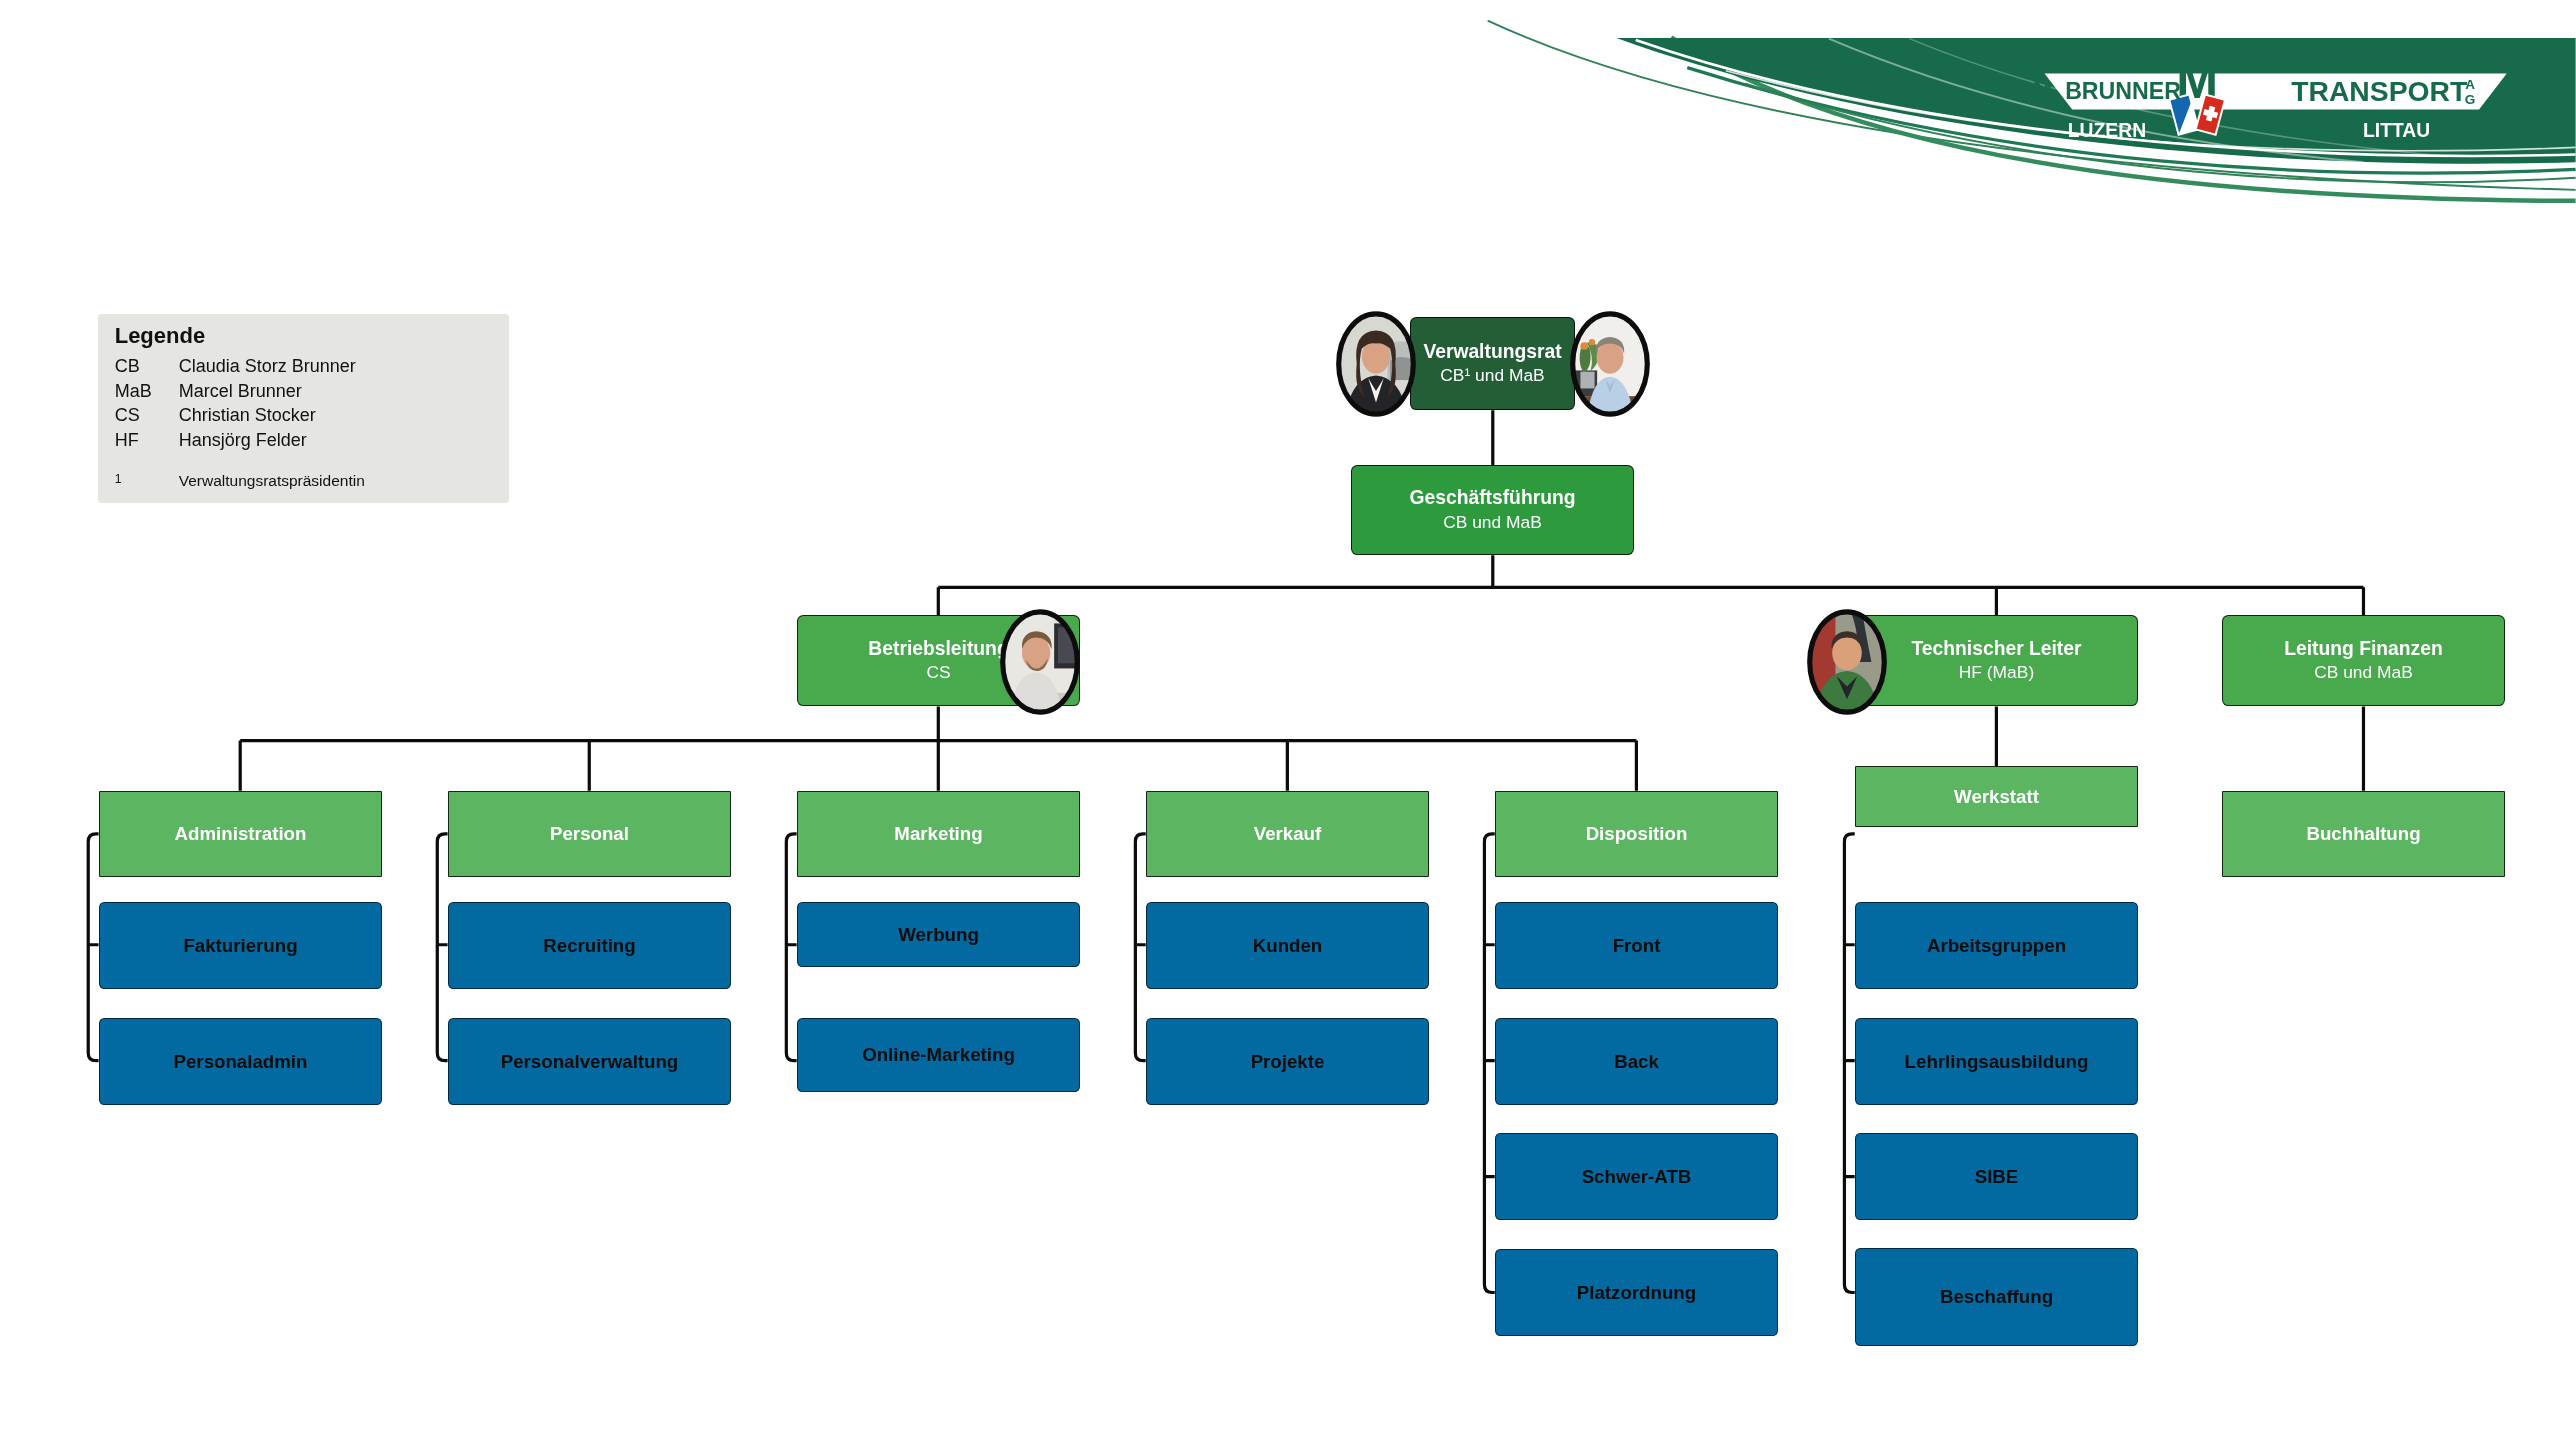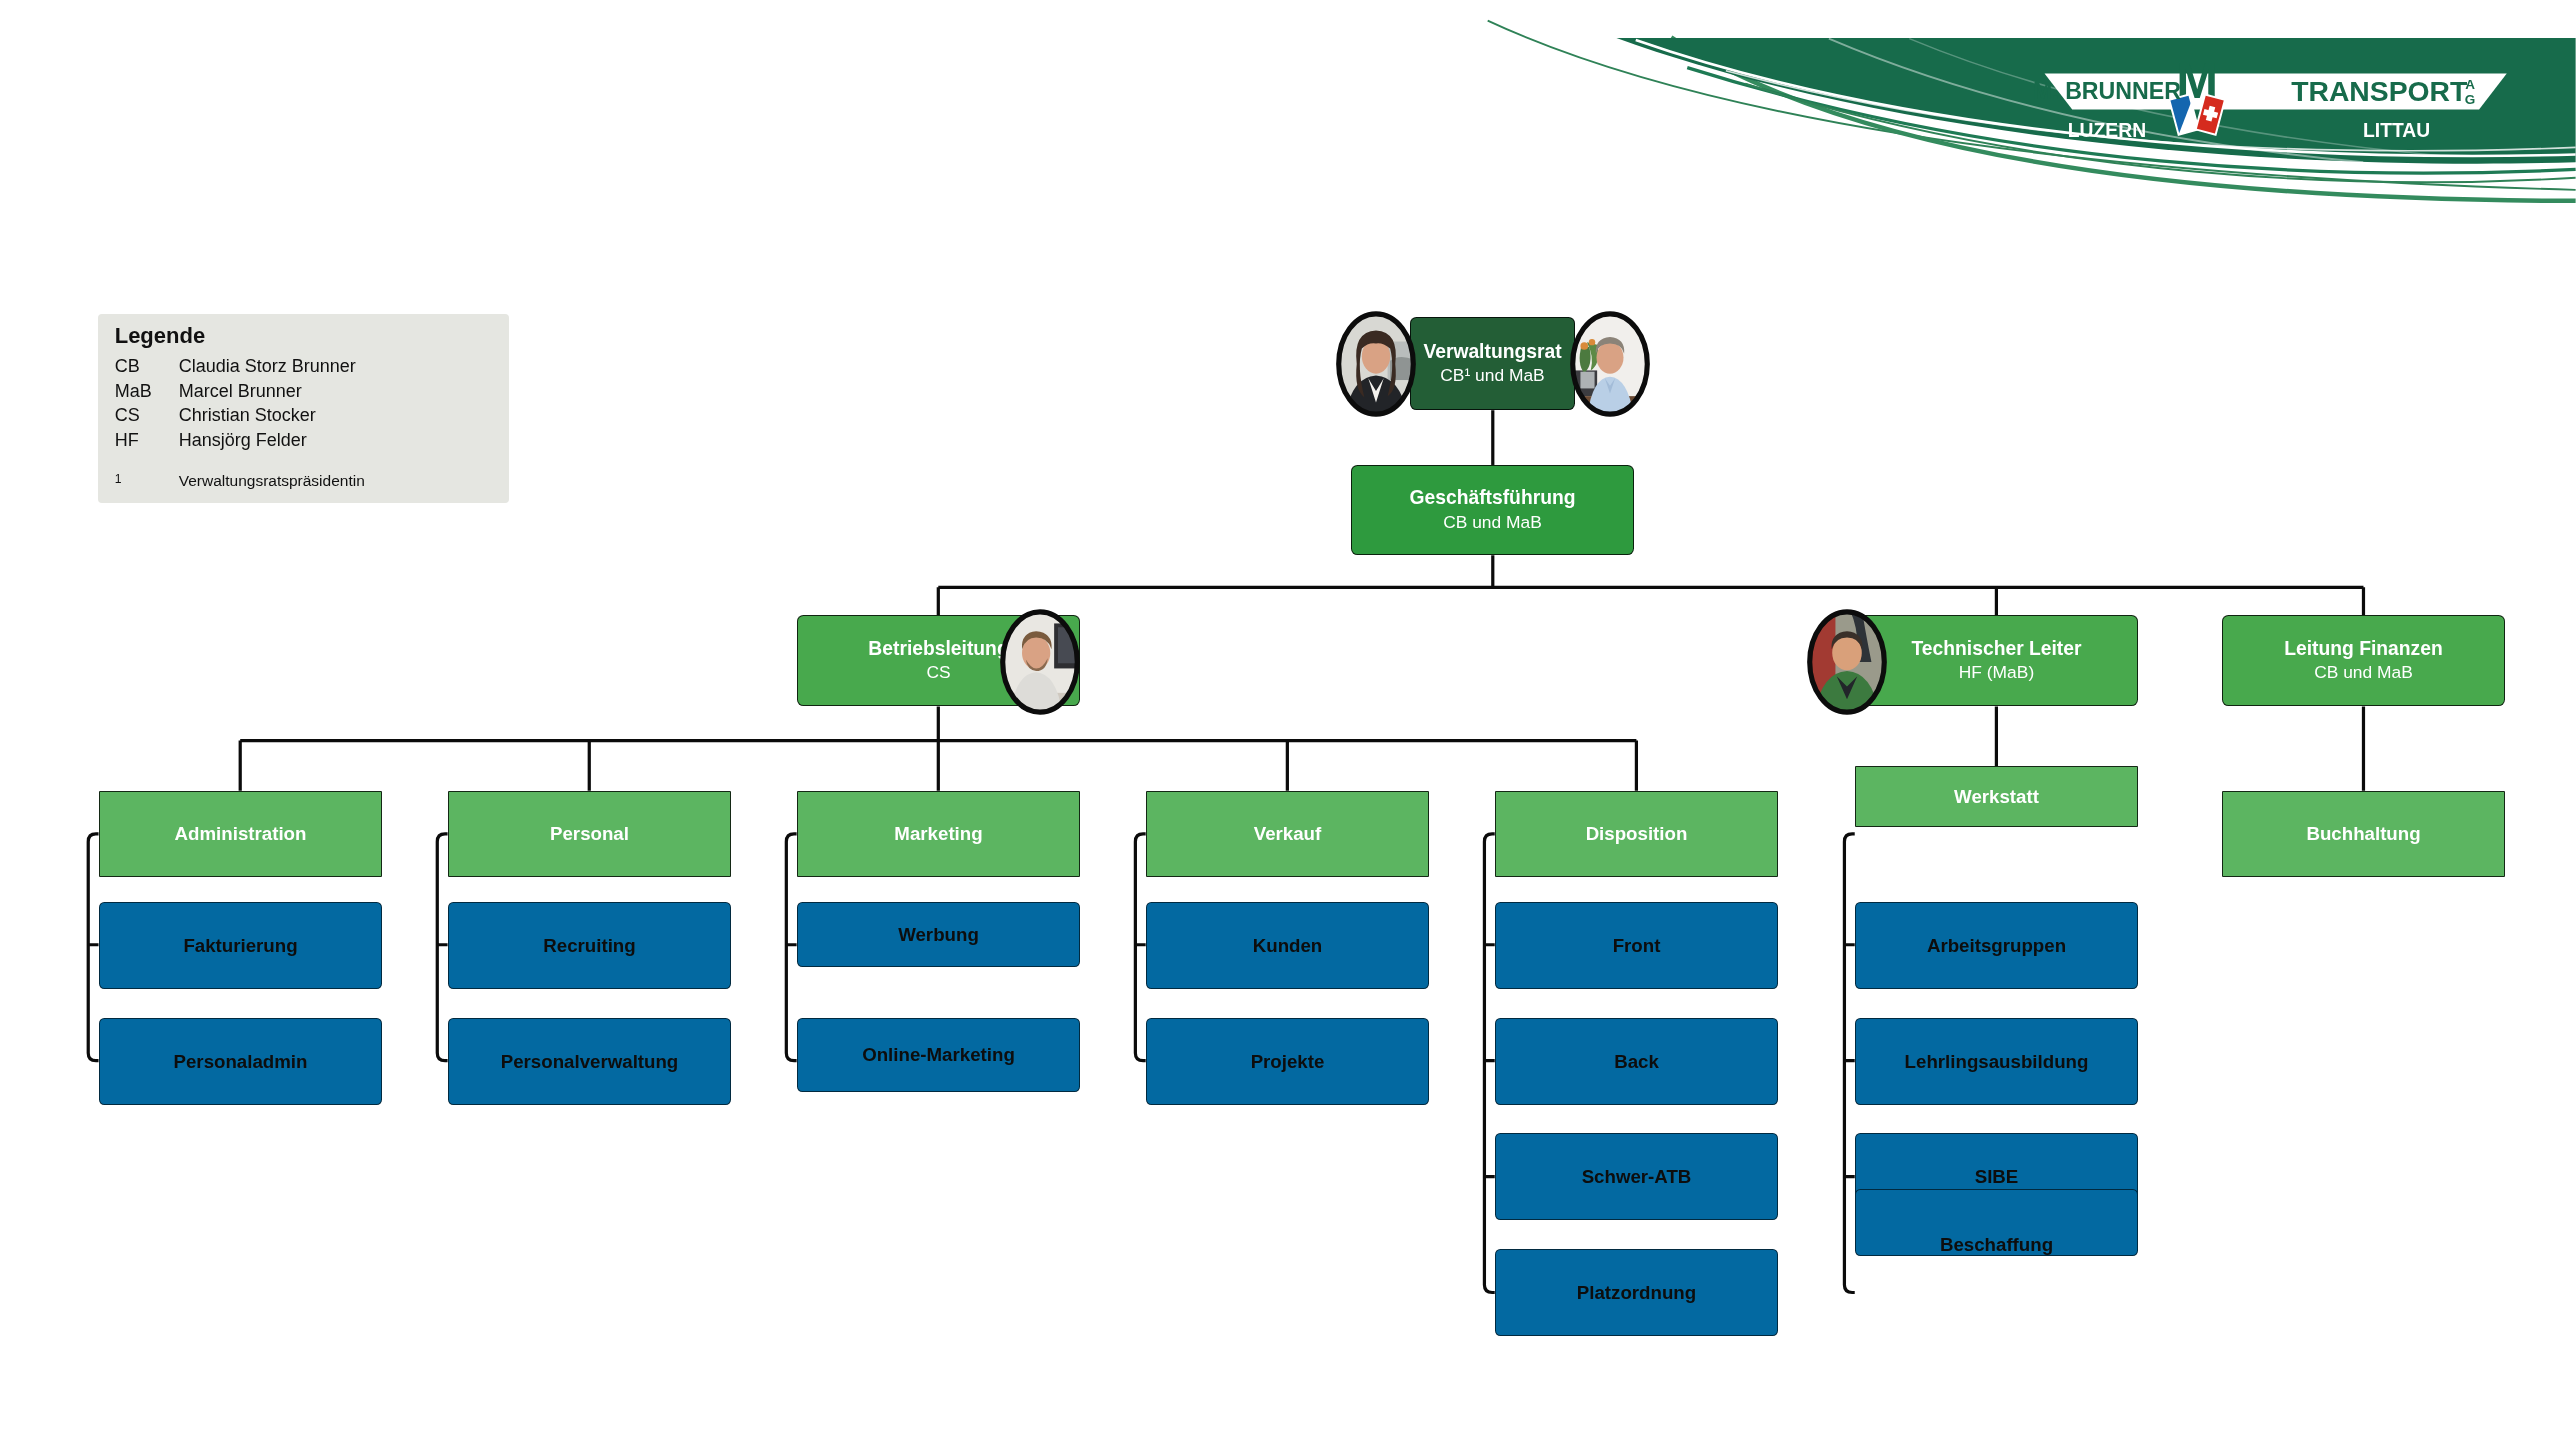--- a/index.html
+++ b/index.html
@@ -269,20 +269,20 @@
 </div>
 <div class="node n-sub" style="left:1855px;top:902px;width:283px;height:87px;">
   <div class="t">Arbeitsgruppen</div>
 </div>
 <div class="node n-sub" style="left:1855px;top:1018px;width:283px;height:87px;">
   <div class="t">Lehrlingsausbildung</div>
 </div>
 <div class="node n-sub" style="left:1855px;top:1133px;width:283px;height:87px;">
   <div class="t">SIBE</div>
 </div>
-<div class="node n-sub" style="left:1855px;top:1189px;width:283px;height:67px;justify-content:flex-end;">
+<div class="node n-sub" style="left:1855px;top:1248px;width:283px;height:98px;">
   <div class="t">Beschaffung</div>
 </div>
 
 <div class="node n-head" style="left:2222px;top:791px;width:283px;height:86px;">
   <div class="t">Buchhaltung</div>
 </div>
 
 
 </body></html>

